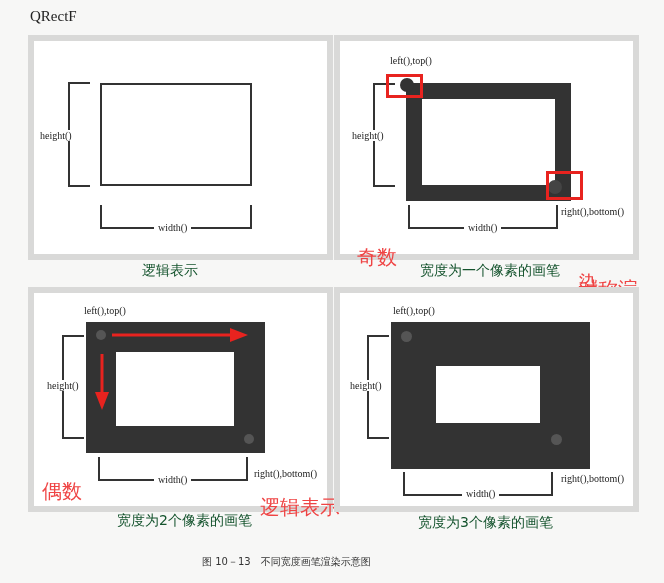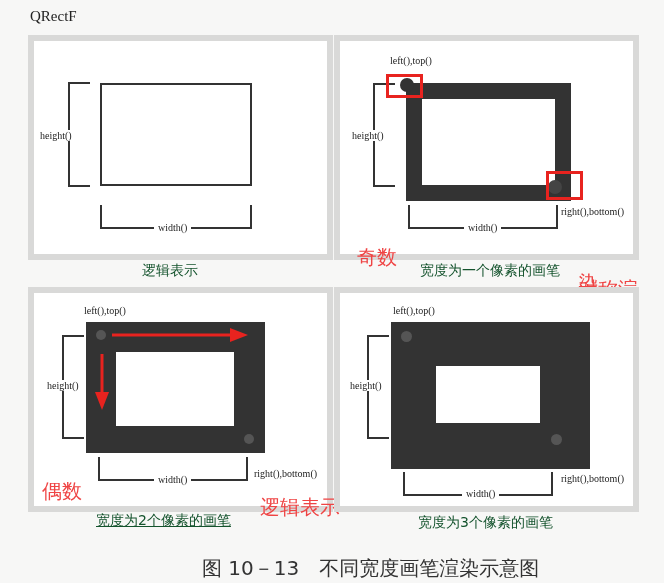--- a/index.html
+++ b/index.html
@@ -57,28 +57,28 @@
   </svg>
 <svg class="abs" style="left:94px;top:352px;" width="16" height="60">
     <line x1="8" y1="2" x2="8" y2="42" stroke="#e8231f" stroke-width="3"></line>
     <polygon points="1,40 8,58 15,40" fill="#e8231f"></polygon>
   </svg>
 <div class="brk" style="left:98px;top:457px;width:150px;height:24px;border-top:none;"></div>
 <div class="lbl" style="left:154px;top:474px;background:#fff;padding:0 4px;">width()</div>
 <div class="lbl" style="left:254px;top:468px;">right(),bottom()</div>
 <div class="red" style="left:42px;top:478px;font-family:Liberation Serif, serif;">偶数</div>
 <div class="red" style="left:260px;top:494px;">逻辑表示</div>
-<div class="cap" style="left:96px;top:512px;text-decoration:underline;">宽度为2个像素的画笔</div>
+<div class="cap" style="left:117px;top:512px;">宽度为2个像素的画笔</div>
 
 <div class="panel" style="left:334px;top:287px;width:305px;height:225px;"></div>
 <div class="lbl" style="left:393px;top:305px;">left(),top()</div>
 <div class="abs" style="left:391px;top:322px;width:199px;height:147px;background:#333;"></div>
 <div class="abs" style="left:436px;top:366px;width:104px;height:57px;background:#fff;"></div>
 <div class="brk" style="left:367px;top:335px;width:22px;height:104px;border-right:none;"></div>
 <div class="lbl" style="left:350px;top:380px;background:#fff;">height()</div>
 <div class="dot" style="left:401px;top:331px;width:11px;height:11px;background:#555;"></div>
 <div class="dot" style="left:551px;top:434px;width:11px;height:11px;background:#555;"></div>
 <div class="brk" style="left:403px;top:472px;width:150px;height:24px;border-top:none;"></div>
 <div class="lbl" style="left:462px;top:488px;background:#fff;padding:0 4px;">width()</div>
 <div class="lbl" style="left:561px;top:473px;">right(),bottom()</div>
 <div class="cap" style="left:418px;top:514px;">宽度为3个像素的画笔</div>
 
-<div class="cap" style="left:202px;top:555px;font-size:20px;color:#333;">图 10－13　不同宽度画笔渲染示意图</div>
+<div class="cap" style="left:202px;top:555px;font-size:10px;color:#333;">图 10－13　不同宽度画笔渲染示意图</div>
 
 </body></html>

